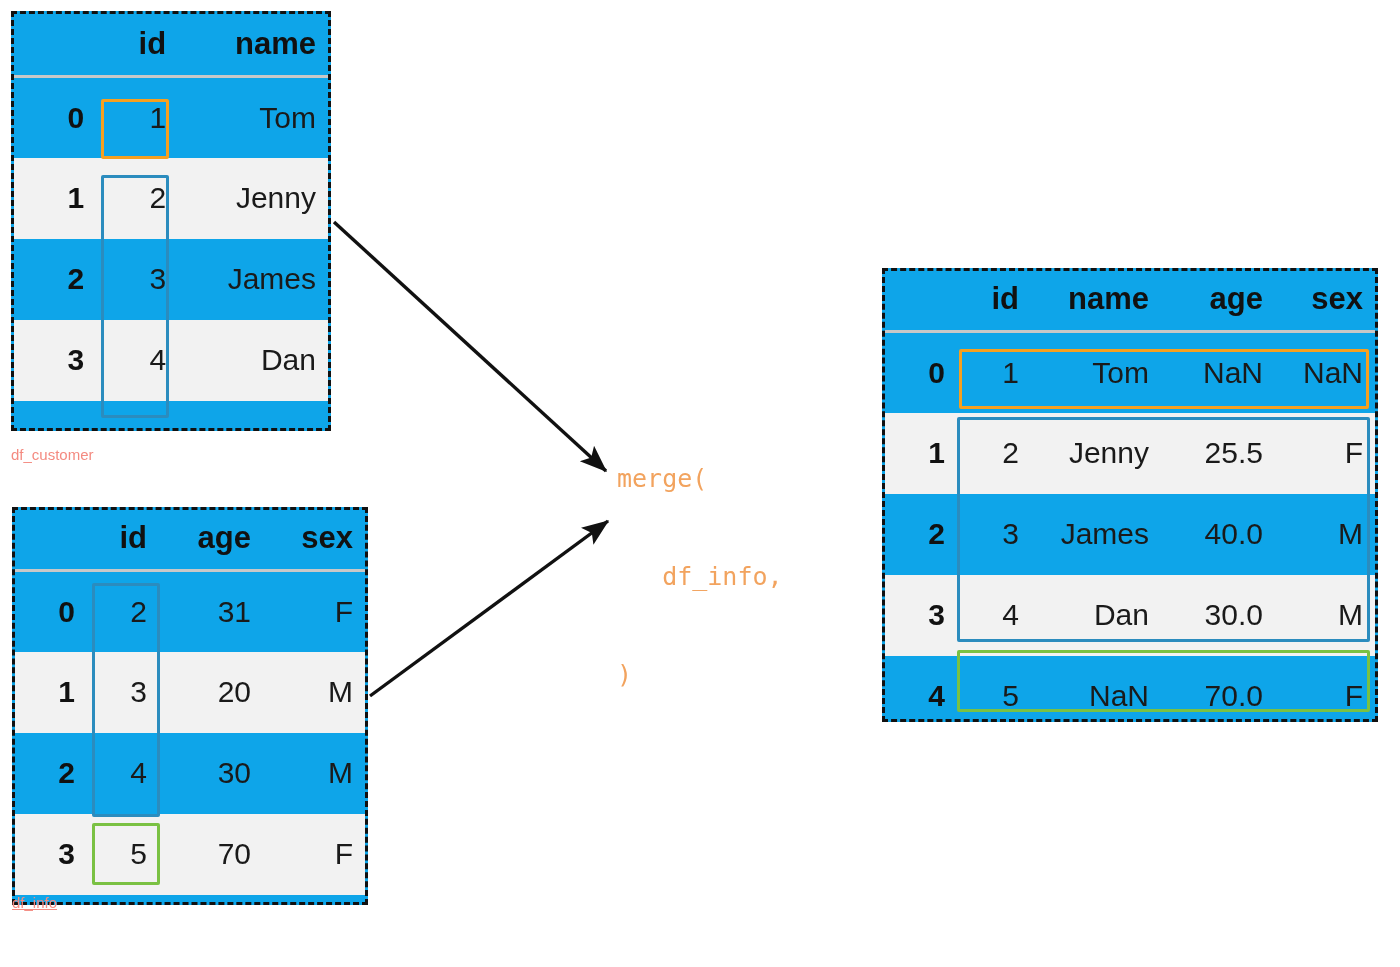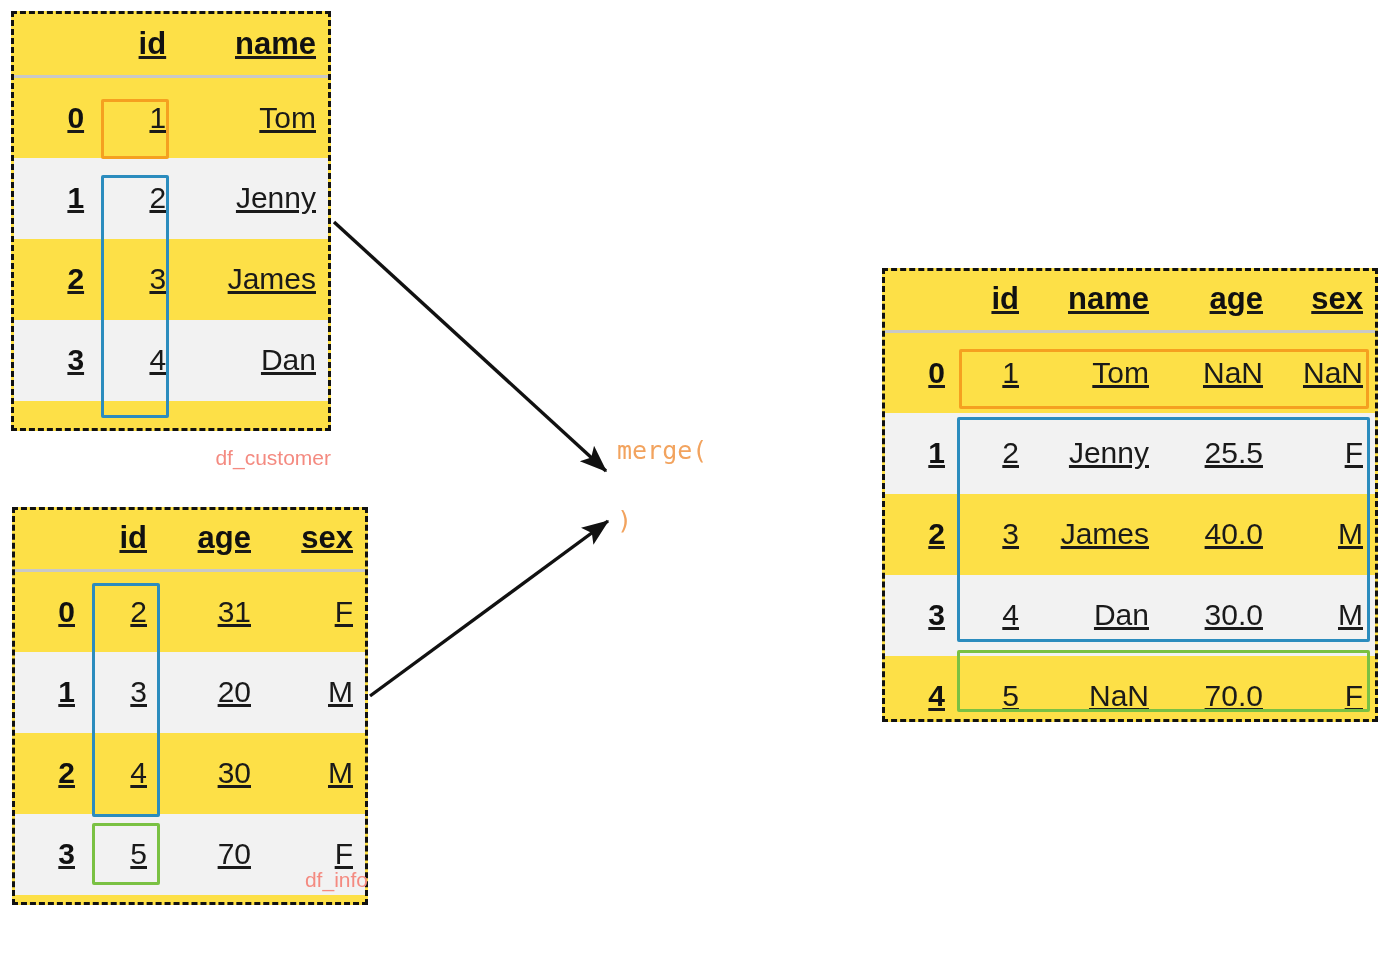--- a/index.html
+++ b/index.html
@@ -14,22 +14,21 @@
     overflow: hidden;
     font-family: "Liberation Sans", sans-serif;
     color: #1a1a1a;
   }
 
   
   .df-frame {
     position: absolute;
     border: 3px dashed #111111;
     box-sizing: border-box;
-    background: #fde047;
-    text-decoration: underline;
+    background: #0ea5e9;
   }
 
   
   table.pdf {
     border-collapse: collapse;
     width: 100%;
     table-layout: fixed;
   }
   table.pdf th, table.pdf td {
     padding: 0;
@@ -73,37 +72,37 @@
     pointer-events: none;
   }
   .hl-orange { border-color: #f5a020; }
   .hl-blue   { border-color: #2b8cbe; }
   .hl-green  { border-color: #7ac143; }
 
   
   .caption {
     position: absolute;
     color: #f48a80;
-    font-size: 21px;
+    font-size: 15px;
     font-family: "Liberation Sans", sans-serif;
-    text-align: right;
+    text-align: left;
     white-space: nowrap;
   }
 
   
   .code {
     position: absolute;
     font-family: "DejaVu Sans Mono", monospace;
     font-size: 25px;
     line-height: 35px;
     color: #f2a35e;
     white-space: pre;
   }
   .code .b { font-weight: bold; }
-  .code-line { display: block; }
+  .code-line { display: block; margin-top: 28px; }
 
   
   svg.arrows {
     position: absolute;
     left: 0; top: 0;
     width: 1400px; height: 967px;
     pointer-events: none;
   }
 </style>
 </head>
@@ -196,24 +195,25 @@
         <td class="cellpad">F</td>
       </tr>
     </tbody>
   </table>
 </div>
 
 <div class="hl hl-blue" style="left:92px; top:583px; width:68px; height:234px;"></div>
 
 <div class="hl hl-green" style="left:92px; top:823px; width:68px; height:62px;"></div>
 
-<div class="caption" style="left:12px; top:868px; width:356px;">df_info</div>
+<div class="caption" style="left:12px; top:894px; width:356px;text-decoration:underline;">df_info</div>
 
 <div class="code" style="left:617px; top:398px;">
 <span class="code-line">merge(</span>
+<span class="code-line">   df_info,</span>
 <span class="code-line">)</span>
 </div>
 
 <div class="df-frame" style="left:882px; top:268px; width:496px; height:454px;">
   <table class="pdf" style="margin-top:12px;">
     <colgroup>
       <col style="width:72px">
       <col style="width:74px">
       <col style="width:130px">
       <col style="width:114px">

